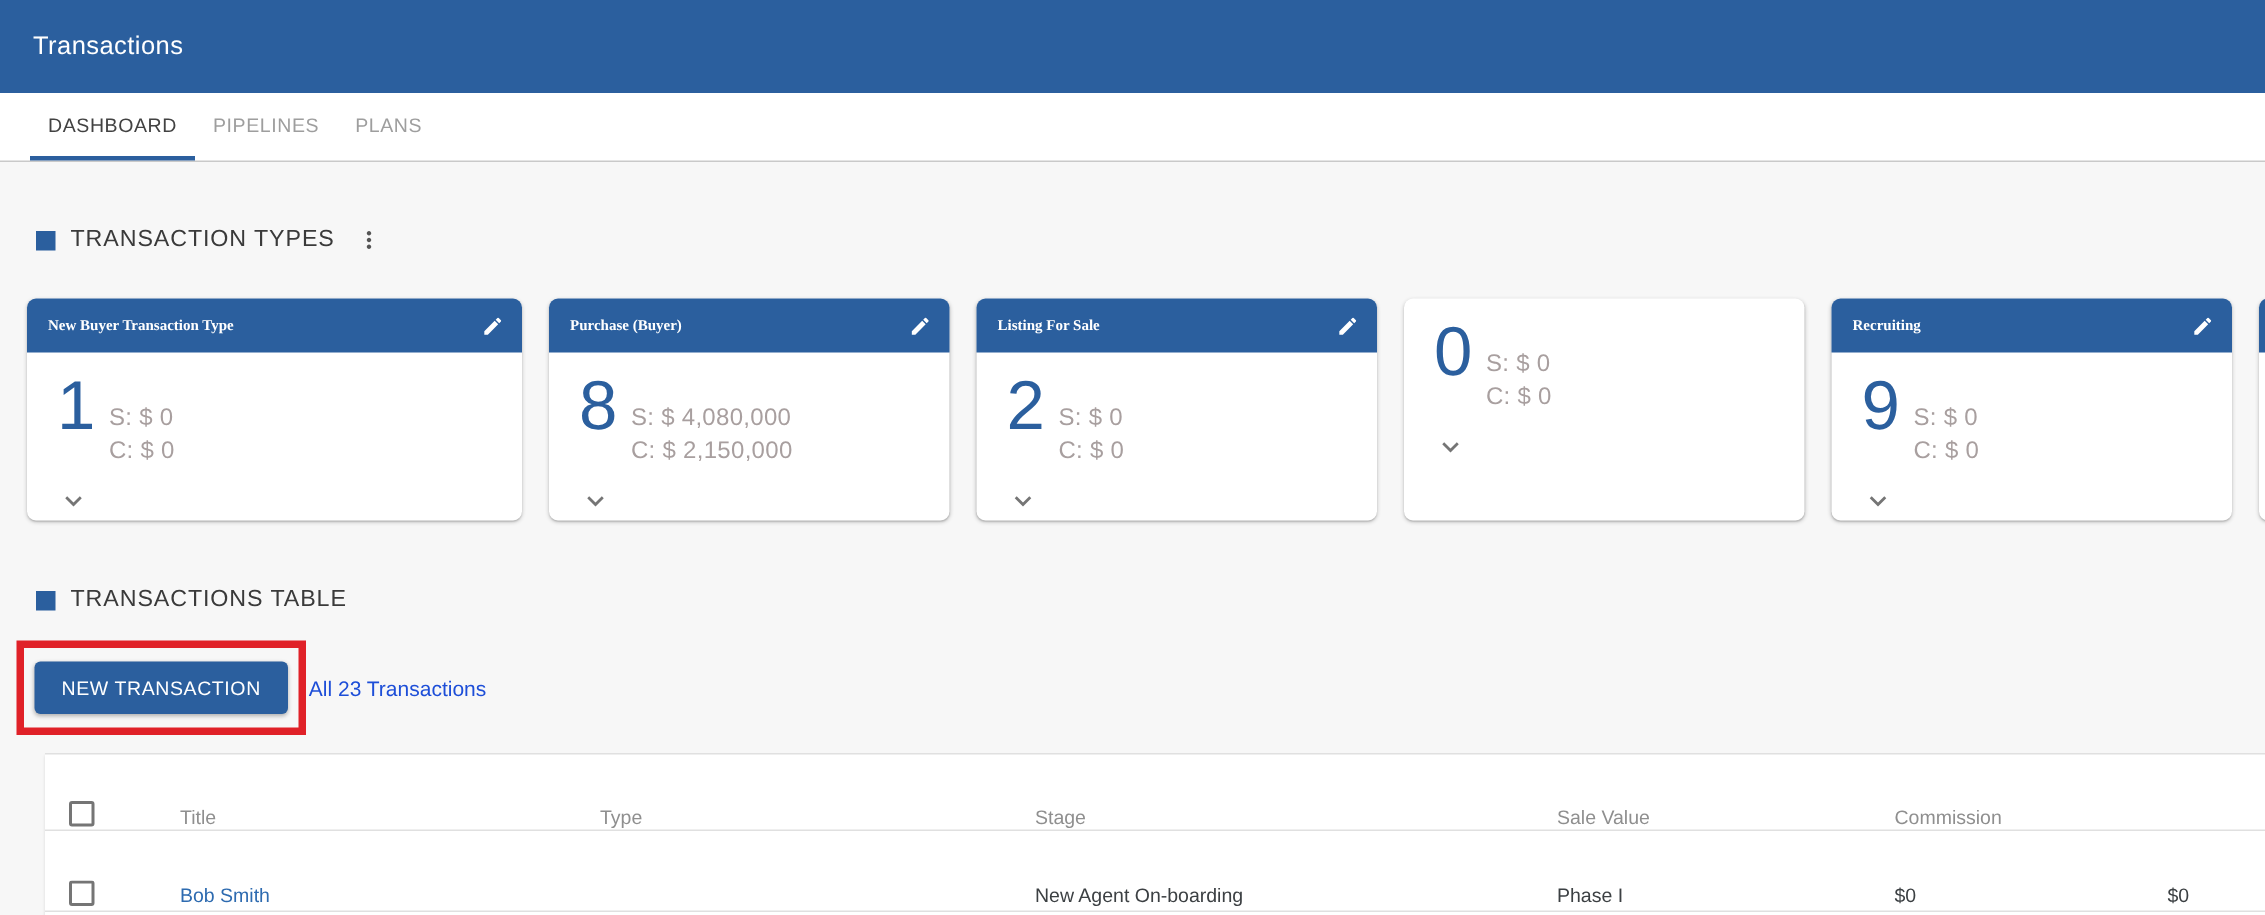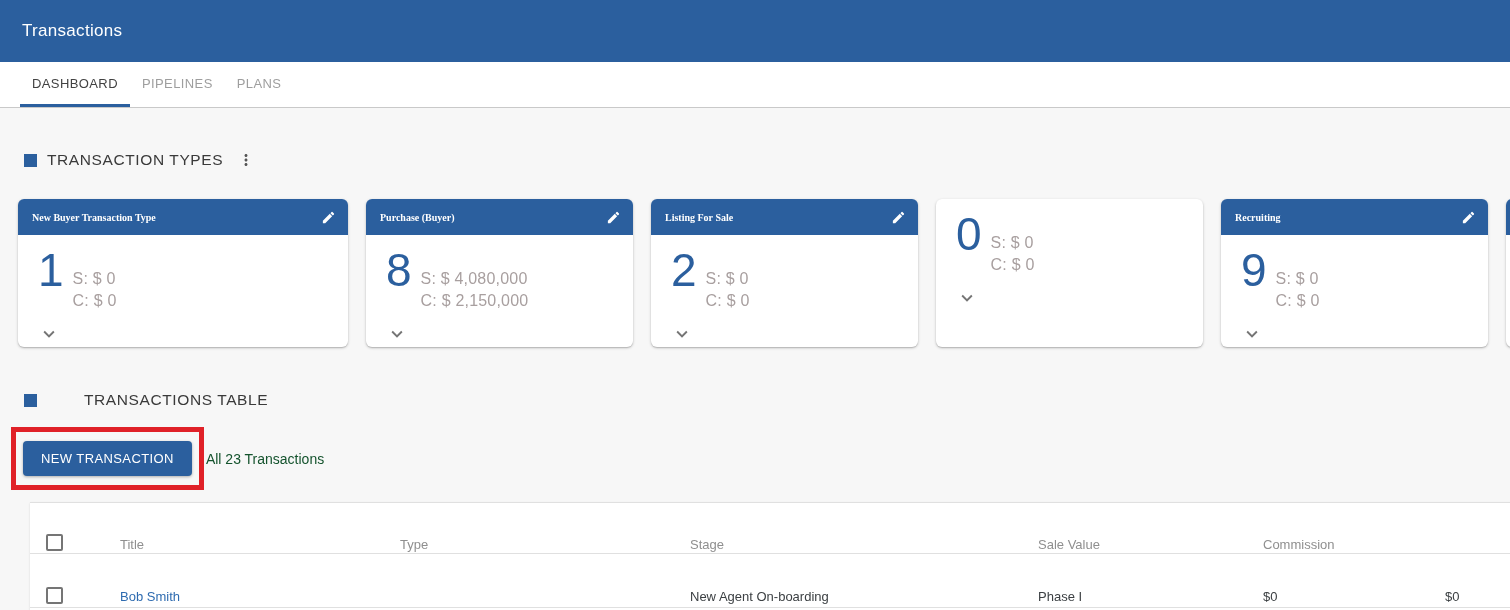--- a/index.html
+++ b/index.html
@@ -48,21 +48,21 @@
     border-bottom-color: var(--primary, #2b5f9e);
   }
   
   .section-header {
     display: flex;
     align-items: center;
     margin-left: 24px;
     text-align: center;
   }
   .section-header.first { margin-top: 43px; }
-  .section-header.second { margin-top: 44px; gap: 37px; }
+  .section-header.second { margin-top: 44px; }
   .section-square {
     width: 13px; height: 13px;
     background: var(--primary, #2b5f9e);
     margin-right: 10px;
     flex: 0 0 auto;
   }
   .section-title {
     font-size: 15.5px;
     letter-spacing: 0.6px;
     color: #3a3a3a;
@@ -144,21 +144,21 @@
     font-family: "Liberation Sans", sans-serif;
     font-size: 13px;
     font-weight: 500;
     letter-spacing: 0.4px;
     padding: 10px 18px;
     box-shadow: 0 1px 3px rgba(0,0,0,0.3);
     cursor: pointer;
   }
   .summary-text {
     margin-left: 2px;
-    color: #14532d;
+    color: #1d4ed8;
     font-size: 14px;
     text-align: right;
   }
   
   .table-paper {
     margin: 12px 0 0 30px;
     width: 1600px;
     background: #ffffff;
     border-top: 1px solid #e0e0e0;
     box-shadow: 0 1px 2px rgba(0,0,0,0.12);

